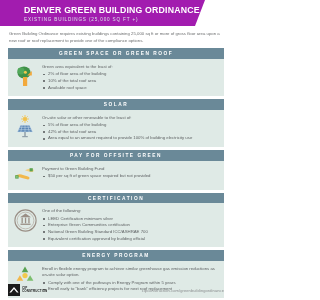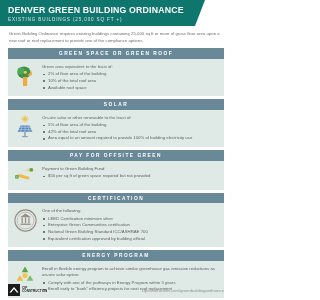--- a/index.html
+++ b/index.html
@@ -8,23 +8,23 @@
     background:#ffffff;
     font-family:"Liberation Sans","DejaVu Sans",sans-serif;
     overflow:hidden;
     position:relative;
   }
   .sheet{width:232px;height:300px;position:relative;box-sizing:border-box;}
 
   
   .banner{
     position:relative;
-    background:#0f766e;
+    background:#a21caf;
     color:#ffffff;
-    padding:5px 8px 4px 8px;
+    padding:5px 8px 4px 24px;
     width:205px;
     box-sizing:border-box;
     clip-path:polygon(0 0, 100% 0, calc(100% - 10px) 100%, 0 100%);
   }
   .banner-title{
     font-size:9.5px;
     font-weight:bold;
     letter-spacing:.2px;
     line-height:1.05;
     margin:0;

